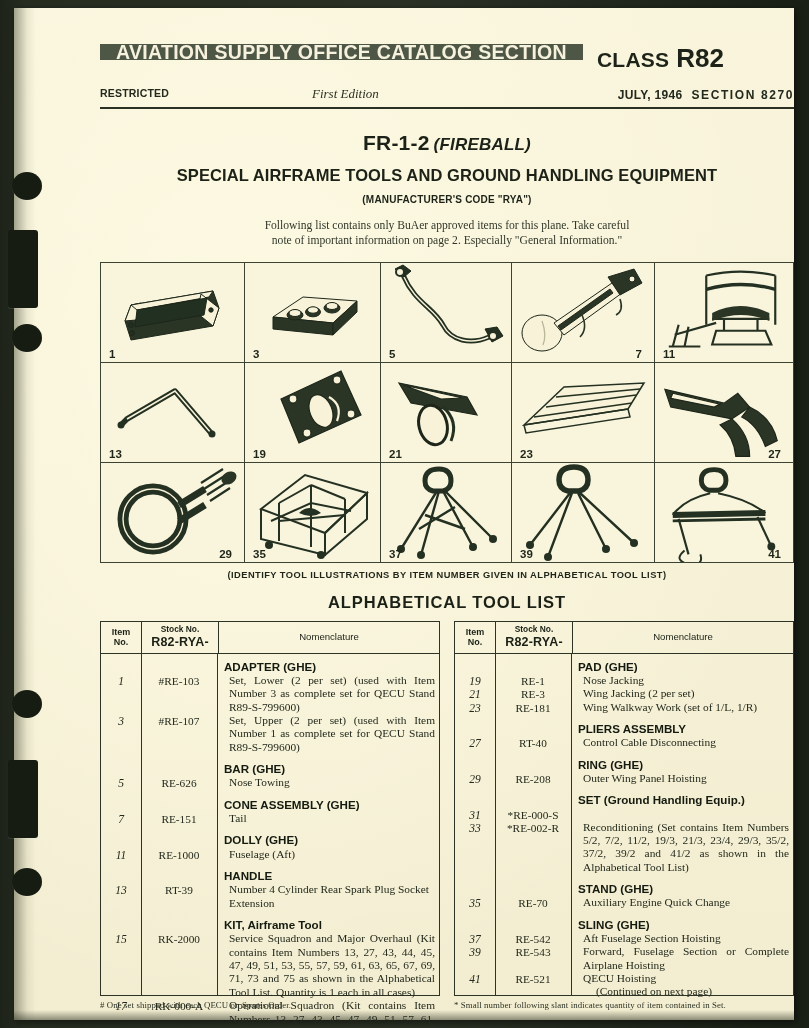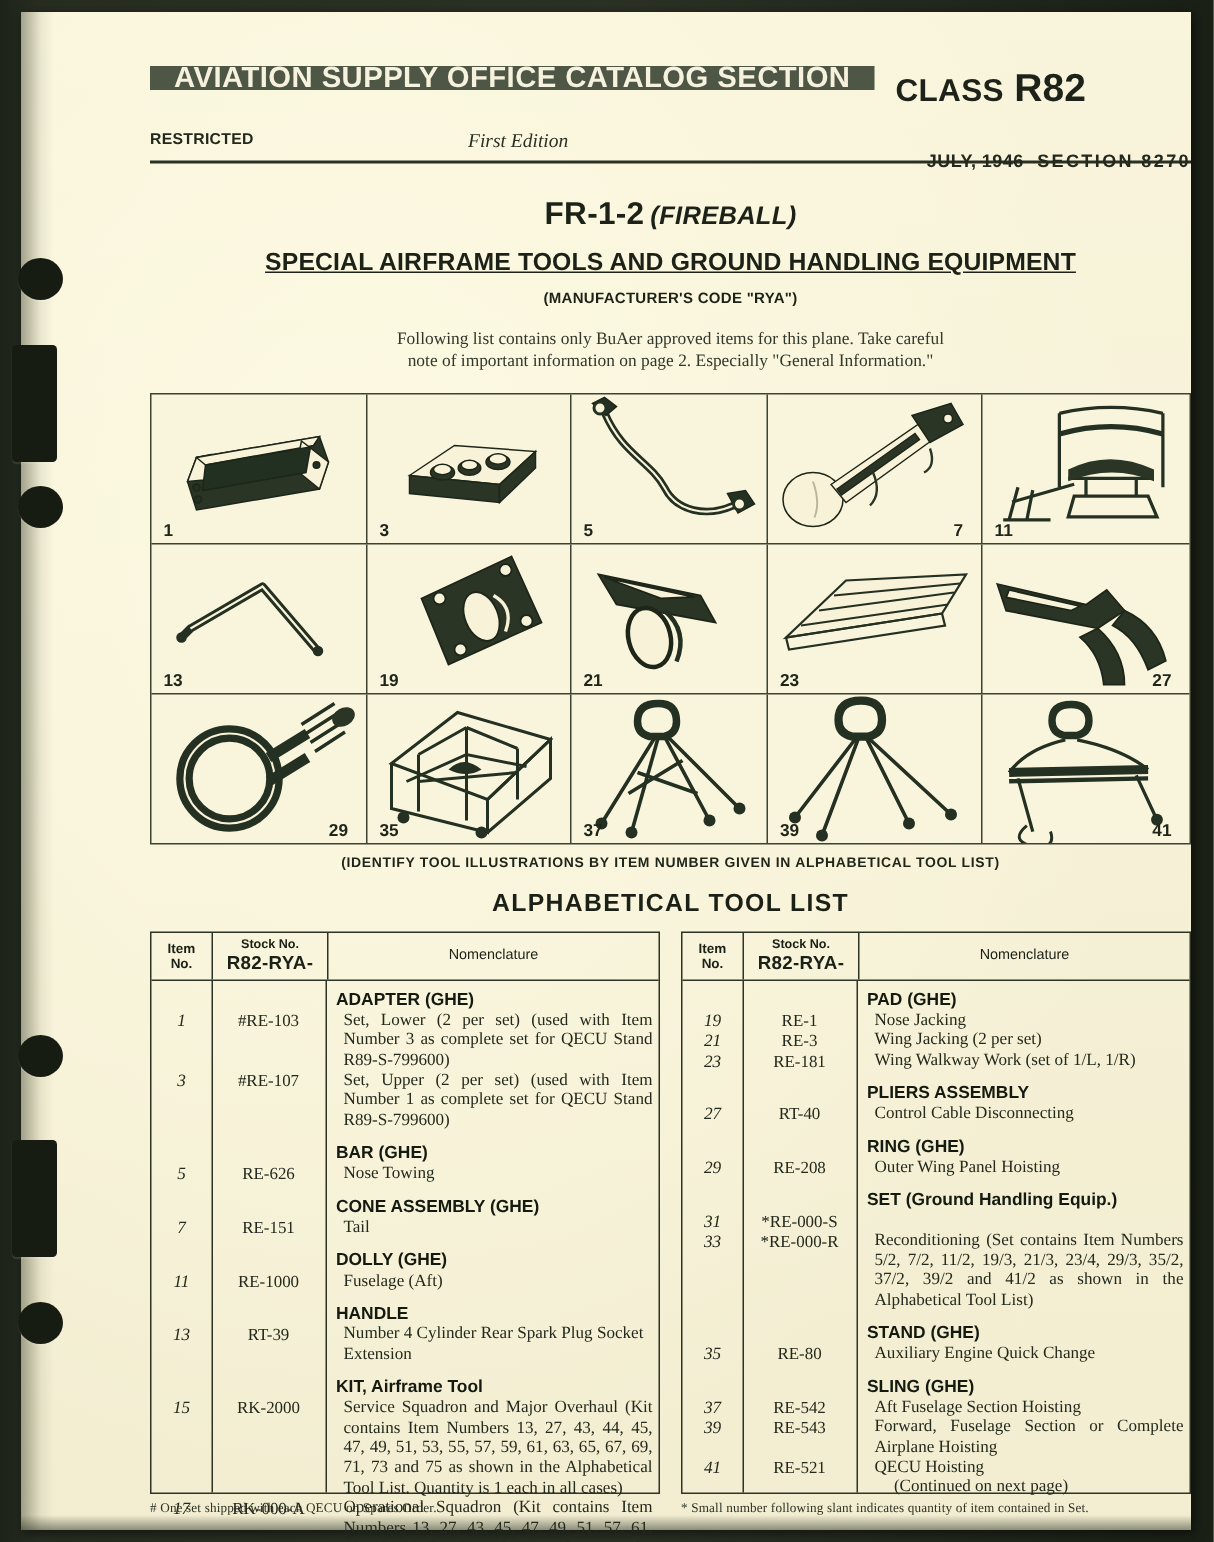--- a/index.html
+++ b/index.html
@@ -49,28 +49,28 @@
     color:#1d2318;white-space:nowrap;
   }
   .hdr-class .cls{font-size:21px;letter-spacing:.2px;}
   .hdr-class .r82{font-size:26px;margin-left:7px;}
 
   .sub-row{position:relative;height:20px;margin-top:5px;
     font-family:"Liberation Sans",sans-serif;color:#23291c;}
   .restricted{position:absolute;left:0;top:2px;font-size:10.5px;font-weight:bold;letter-spacing:.2px;}
   .first-ed{position:absolute;left:212px;top:1px;font-family:"Liberation Serif",serif;
     font-style:italic;font-size:13px;color:#2a3022;}
-  .julydate{position:absolute;right:0;top:15px;font-size:12px;font-weight:bold;letter-spacing:.3px;white-space:nowrap;}
+  .julydate{position:absolute;right:0;top:3px;font-size:12px;font-weight:bold;letter-spacing:.3px;white-space:nowrap;}
   .julydate .sec{letter-spacing:1.6px;margin-left:9px;}
   .rule{height:0;border-top:2.2px solid #2b3122;margin-top:2px;}
 
   .title-block{text-align:center;color:#1c2217;}
   .t-model{font-family:"Liberation Sans",sans-serif;font-weight:bold;font-size:21px;margin-top:22px;letter-spacing:.2px;}
   .t-model .fb{font-style:italic;font-size:17px;margin-left:4px;}
-  .t-sub{font-family:"Liberation Sans",sans-serif;font-weight:bold;font-size:16.5px;margin-top:11px;letter-spacing:.1px;text-decoration:underline;}
+  .t-sub{font-family:"Liberation Sans",sans-serif;font-weight:bold;font-size:16.5px;margin-top:11px;letter-spacing:.1px;}
   .t-code{font-family:"Liberation Sans",sans-serif;font-weight:bold;font-size:10px;margin-top:9px;letter-spacing:.2px;}
   .t-note{font-family:"Liberation Serif",serif;font-size:11.6px;margin-top:13px;line-height:1.32;color:#31372a;}
 
   
   .fig-wrap{margin-top:13px;border:1.6px solid #3c4333;background:#f9f5dd;}
   .fig-row{display:flex;height:99px;border-bottom:1.4px solid #3c4333;}
   .fig-row:last-child{border-bottom:none;}
   .fig-cell{position:relative;border-right:1.4px solid #3c4333;flex:1;overflow:hidden;}
   .fig-cell:last-child{border-right:none;}
   .fig-num{position:absolute;left:8px;bottom:2px;
@@ -559,32 +559,32 @@
               <div class="c-item"></div>
                 <div class="c-stock"></div>
               <div class="c-nom"><span class="grp">SET (Ground Handling Equip.)</span></div>
             </div>
             <div class="row">
               <div class="c-item">31</div>
               <div class="c-stock">*RE-000-S</div>
             </div>
             <div class="row">
               <div class="c-item">33</div>
-              <div class="c-stock">*RE-000-R</div>
+              <div class="c-stock">*RE-002-R</div>
               <div class="c-nom just desc frac" style="font-style:normal">Reconditioning (Set contains Item Numbers 5/2, 7/2, 11/2, 19/3, 21/3, 23/4, 29/3, 35/2, 37/2, 39/2 and 41/2 as shown in the Alphabetical Tool List)</div>
             </div>
             <div class="sp"></div>
             <div class="row">
               <div class="c-item"></div>
                 <div class="c-stock"></div>
               <div class="c-nom"><span class="grp">STAND (GHE)</span></div>
             </div>
             <div class="row">
               <div class="c-item">35</div>
-              <div class="c-stock">RE-80</div>
+              <div class="c-stock">RE-70</div>
               <div class="c-nom desc">Auxiliary Engine Quick Change</div>
             </div>
             <div class="sp"></div>
             <div class="row">
               <div class="c-item"></div>
                 <div class="c-stock"></div>
               <div class="c-nom"><span class="grp">SLING (GHE)</span></div>
             </div>
             <div class="row">
               <div class="c-item">37</div>

